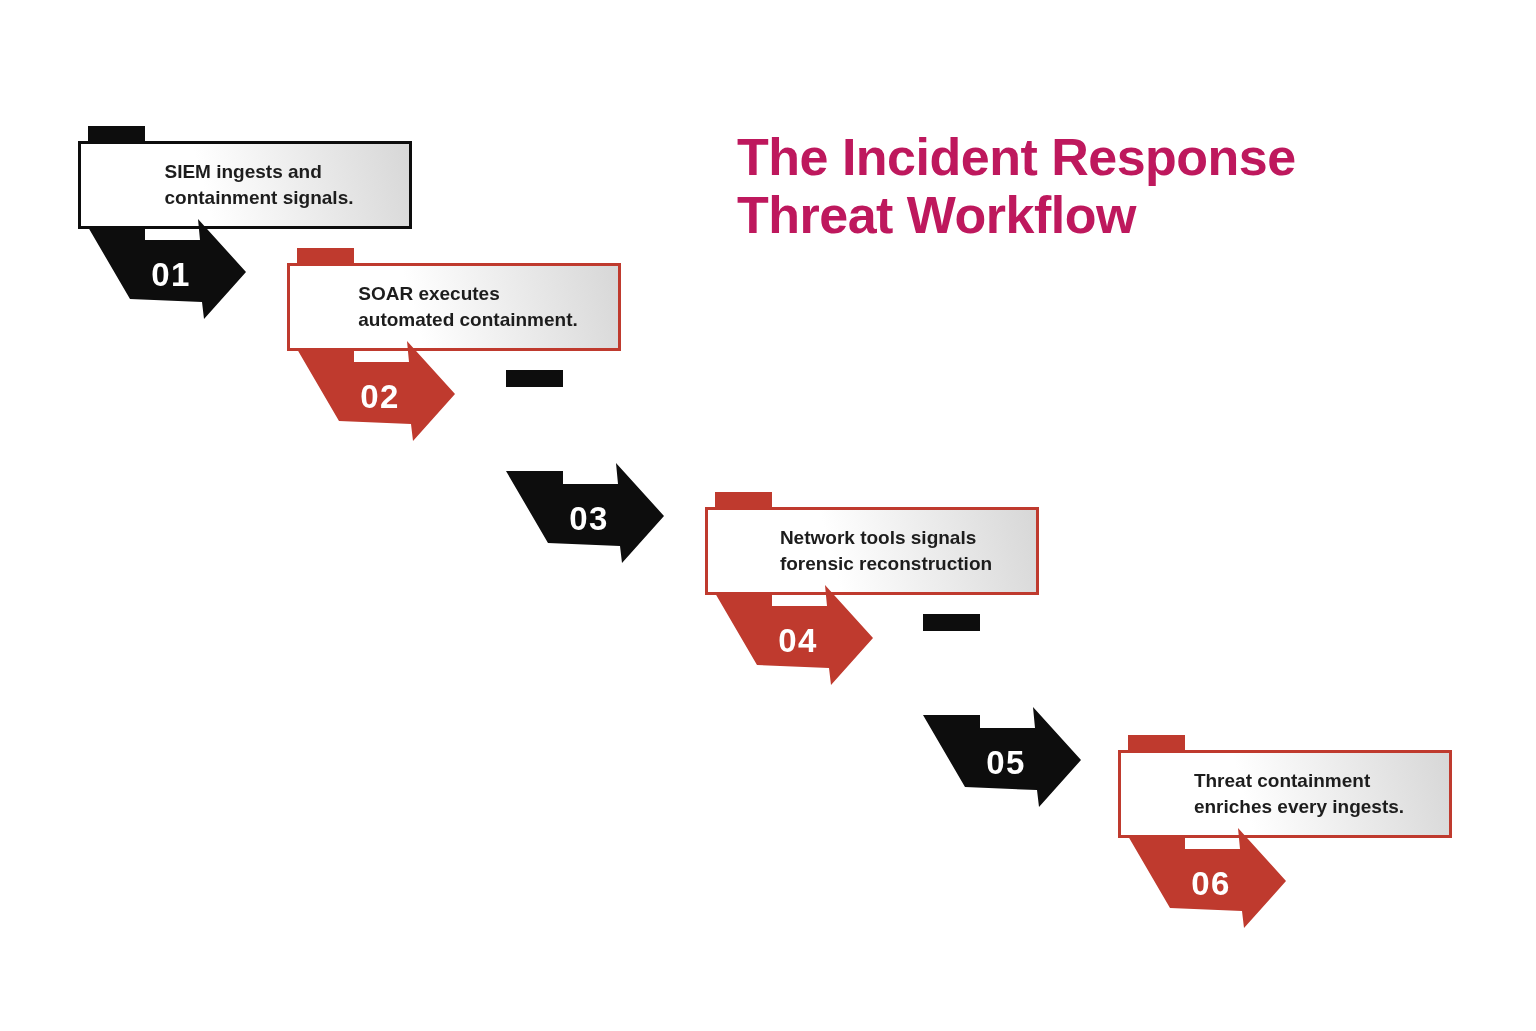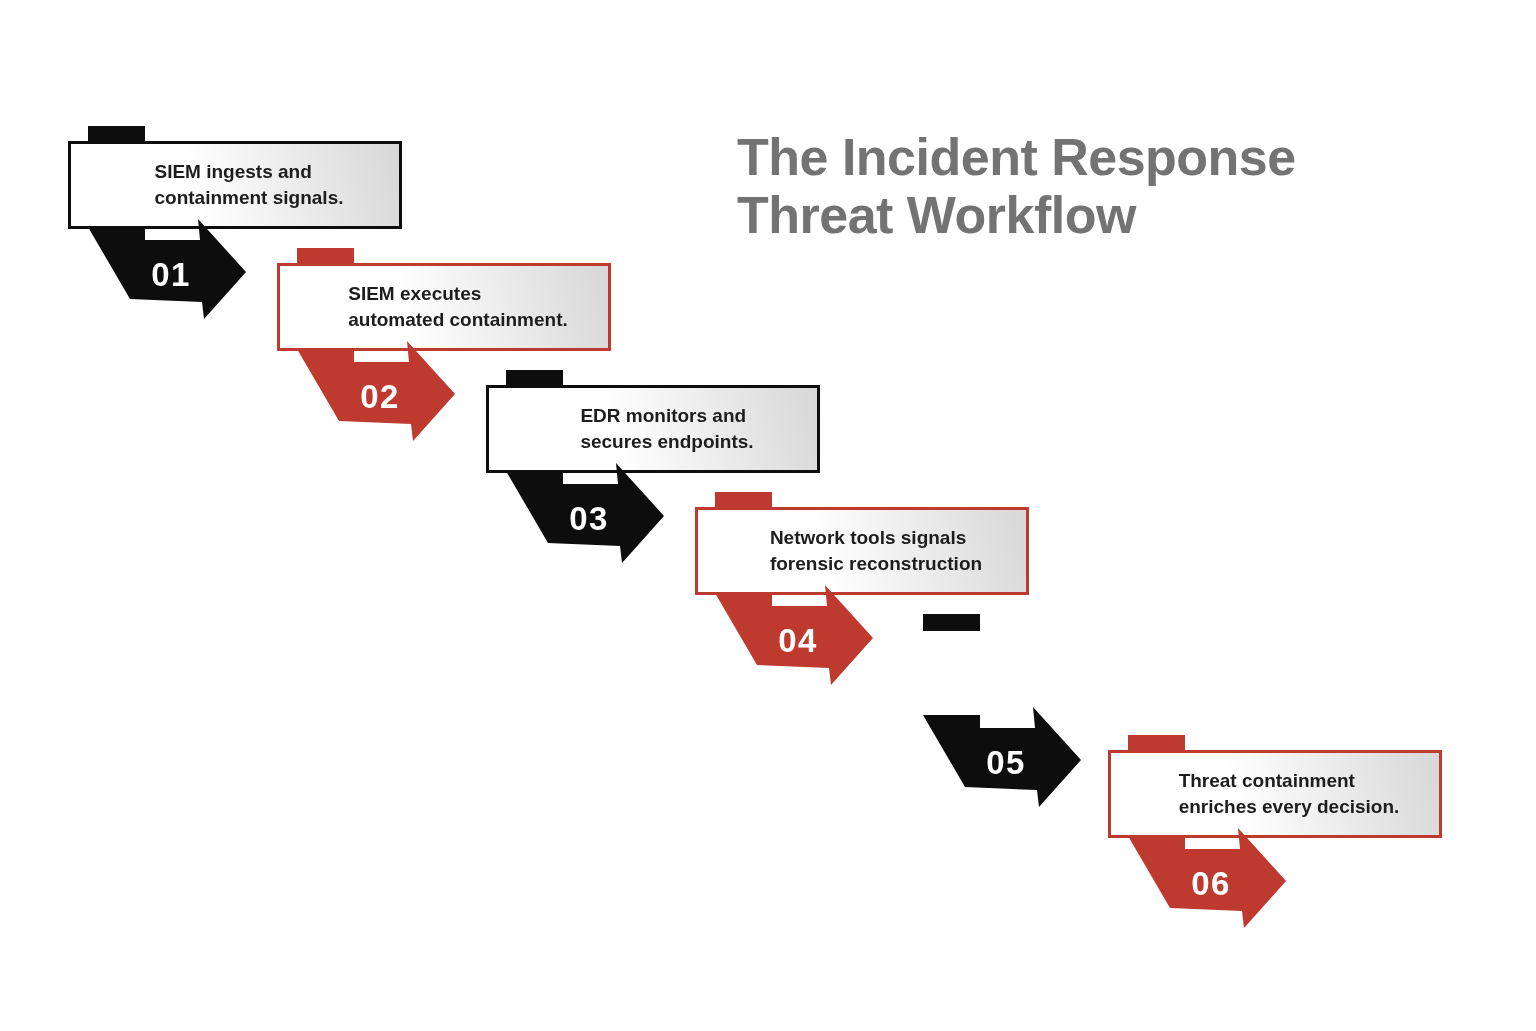--- a/index.html
+++ b/index.html
@@ -10,35 +10,35 @@
     position: relative;
     overflow: hidden;
   }
   .title {
     position: absolute;
     left: 737px; top: 128px;
     font-size: 52px;
     font-weight: bold;
     letter-spacing: -0.5px;
     line-height: 1.12;
-    color: #737373;
+    color: #be185d;
     white-space: nowrap;
   }
   .step { position: absolute; width: 336px; height: 196px; }
   .step-black { color: #0d0d0d; }
   .step-red   { color: #bf3a2e; }
   .tab {
     position: absolute;
     left: 20px; top: 0;
     width: 57px; height: 17px;
     background: currentColor;
   }
   .box {
     position: absolute;
-    left: 0; top: 15px;
+    left: 10px; top: 15px;
     width: 334px; height: 88px;
     box-sizing: border-box;
     border: 3px solid currentColor;
     background: linear-gradient(75deg, #ffffff 38%, #d7d7d7 100%);
     display: flex;
     align-items: center;
     justify-content: center;
   }
   .box-text {
     font-size: 19px;
@@ -83,38 +83,32 @@
   <svg class="arrow" viewBox="0 0 190 105">
     <polygon points="20,10 77,10 77,23 132,23 130,2 178,55 136,102 134,85 62,82"></polygon>
     <text x="103" y="69" text-anchor="middle">01</text>
   </svg>
 </div>
 
 <div class="step step-red" style="left:277px; top:248px">
   <div class="tab"></div>
   <div class="box">
     <div class="box-text">
-      <div>SIEM executes</div>
+      <div>SOAR executes</div>
       <div>automated containment.</div>
     </div>
   </div>
   <svg class="arrow" viewBox="0 0 190 105">
     <polygon points="20,10 77,10 77,23 132,23 130,2 178,55 136,102 134,85 62,82"></polygon>
     <text x="103" y="69" text-anchor="middle">02</text>
   </svg>
 </div>
 
 <div class="step step-black" style="left:486px; top:370px">
   <div class="tab"></div>
-  <div class="box">
-    <div class="box-text">
-      <div>EDR monitors and</div>
-      <div>secures endpoints.</div>
-    </div>
-  </div>
   <svg class="arrow" viewBox="0 0 190 105">
     <polygon points="20,10 77,10 77,23 132,23 130,2 178,55 136,102 134,85 62,82"></polygon>
     <text x="103" y="69" text-anchor="middle">03</text>
   </svg>
 </div>
 
 <div class="step step-red" style="left:695px; top:492px">
   <div class="tab"></div>
   <div class="box">
     <div class="box-text">
@@ -134,20 +128,20 @@
     <polygon points="20,10 77,10 77,23 132,23 130,2 178,55 136,102 134,85 62,82"></polygon>
     <text x="103" y="69" text-anchor="middle">05</text>
   </svg>
 </div>
 
 <div class="step step-red" style="left:1108px; top:735px">
   <div class="tab"></div>
   <div class="box">
     <div class="box-text">
       <div>Threat containment</div>
-      <div>enriches every decision.</div>
+      <div>enriches every ingests.</div>
     </div>
   </div>
   <svg class="arrow" viewBox="0 0 190 105">
     <polygon points="20,10 77,10 77,23 132,23 130,2 178,55 136,102 134,85 62,82"></polygon>
     <text x="103" y="69" text-anchor="middle">06</text>
   </svg>
 </div>
 
 </body></html>

